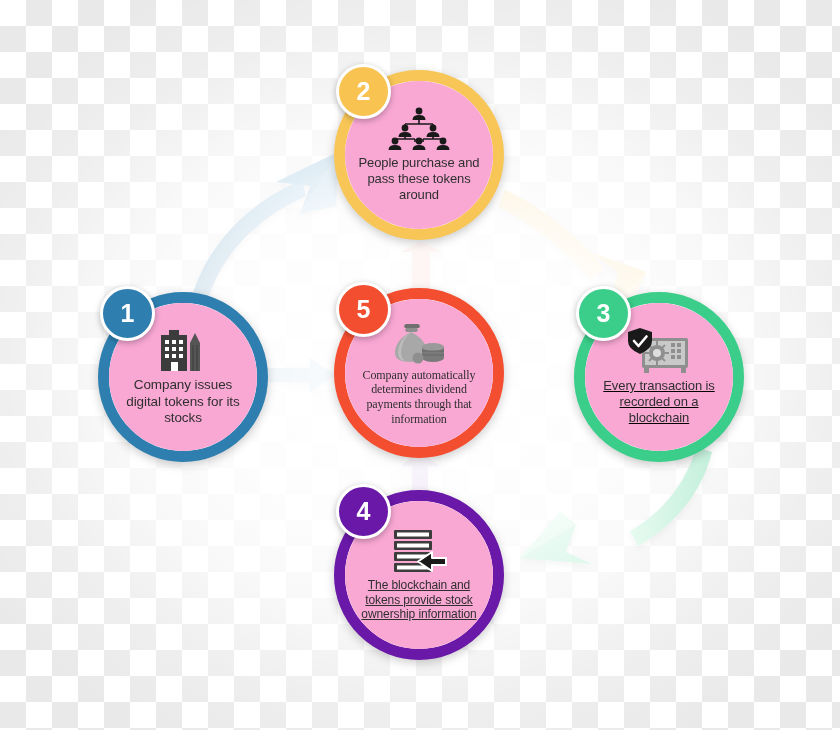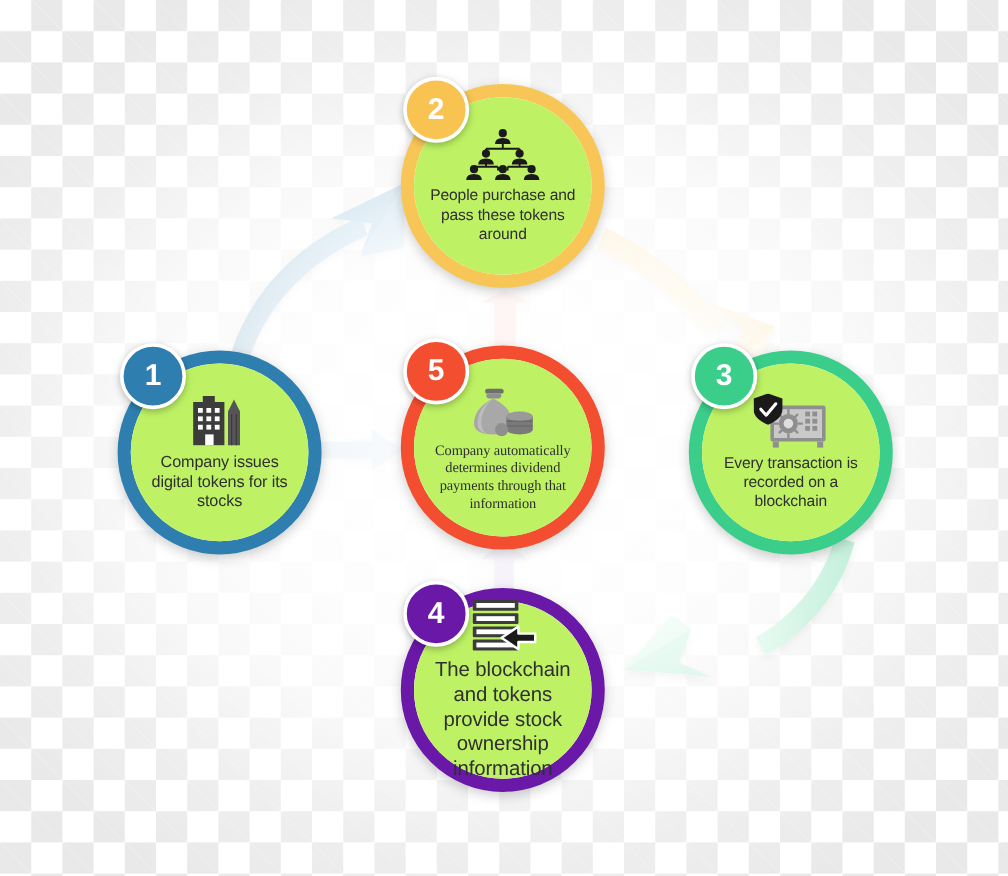--- a/index.html
+++ b/index.html
@@ -51,21 +51,21 @@
     background: #ffffff;
     display: flex;
     flex-direction: column;
     align-items: center;
     justify-content: flex-start;
     filter: drop-shadow(0 3px 5px rgba(0,0,0,0.20));
   }
   .node-inner {
     position: absolute;
     border-radius: 50%;
-    background: #bef264;
+    background: #f9a8d4;
     display: flex;
     flex-direction: column;
     align-items: center;
     justify-content: center;
     text-align: center;
     box-sizing: border-box;
   }
   .node-icon {
     display: block;
     margin: 0 auto 4px auto;
@@ -98,27 +98,27 @@
   #node-1 .node-inner { inset: 0; }
   #node-1 .node-label { font-size: 13.5px; }
   #badge-1 { left: 100px; top: 286px; width: 55px; height: 55px; background: #2e7fb0; font-size: 25px; }
 
   #node-2 { left: 334px; top: 70px;  width: 170px; height: 170px; border: 11px solid #f8c657; }
   #node-2 .node-inner { inset: 0; }
   #node-2 .node-label { font-size: 13px; }
   #badge-2 { left: 336px; top: 64px; width: 55px; height: 55px; background: #f8c350; font-size: 25px; }
 
   #node-3 { left: 574px; top: 292px; width: 170px; height: 170px; border: 11px solid #3ace8a; }
-  #node-3 .node-inner { inset: 0; }
+  #node-3 .node-inner { inset: 0; text-decoration: underline; }
   #node-3 .node-label { font-size: 13px; }
   #badge-3 { left: 576px; top: 286px; width: 55px; height: 55px; background: #3ace8a; font-size: 25px; }
 
   #node-4 { left: 334px; top: 490px; width: 170px; height: 170px; border: 11px solid #6a18a8; }
   #node-4 .node-inner { inset: 0; }
-  #node-4 .node-label { font-size: 17px; }
+  #node-4 .node-label { font-size: 12px; text-decoration: underline; }
   #badge-4 { left: 336px; top: 484px; width: 55px; height: 55px; background: #6a18a8; font-size: 25px; }
 
   #node-5 { left: 334px; top: 288px; width: 170px; height: 170px; border: 11px solid #f44e30; }
   #node-5 .node-inner { inset: 0; font-family: Liberation Serif, serif; }
   #node-5 .node-label { font-size: 12px; }
   #badge-5 { left: 336px; top: 282px; width: 55px; height: 55px; background: #f44e30; font-size: 25px; }
 
   .icon-wrap { line-height: 0; }
 </style>
 </head>

